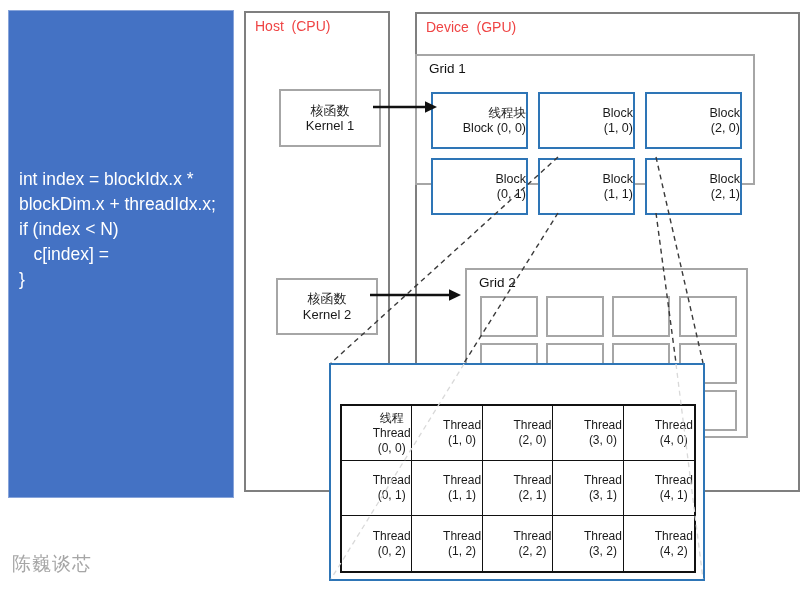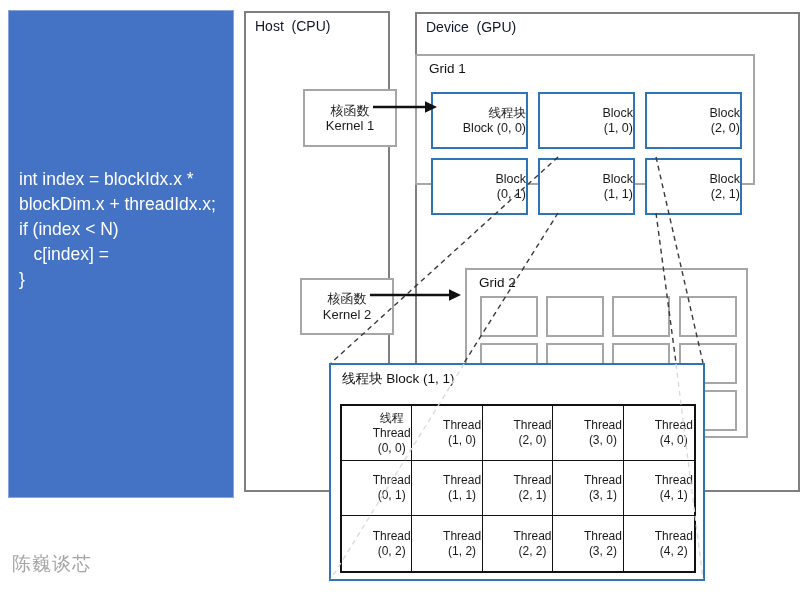--- a/index.html
+++ b/index.html
@@ -11,26 +11,26 @@
   .code-panel { position: absolute; left: 8px; top: 10px; width: 226px; height: 488px;
                 background: #4472C4; border: 1px solid #87a4da; }
   .code-lines { position: absolute; left: 10px; top: 156px; right: 4px; }
   .code-line { color: #ffffff; font-size: 17.5px; line-height: 25px; white-space: pre; }
 
   
   .host-box   { position: absolute; left: 244px; top: 11px; width: 146px; height: 481px;
                 border: 2px solid #7f7f7f; background: #ffffff; }
   .device-box { position: absolute; left: 415px; top: 12px; width: 385px; height: 480px;
                 border: 2px solid #7f7f7f; background: #ffffff; }
-  .box-title  { position: absolute; left: 9px; top: 5px; font-size: 14px; white-space: pre; color: #0f172a; }
-
-  
-  .kernel { position: absolute; width: 94px; border: 2px solid #a6a6a6; background: #fff;
+  .box-title  { position: absolute; left: 9px; top: 5px; font-size: 14px; white-space: pre; color: #ef4444; }
+
+  
+  .kernel { position: absolute; width: 102px; border: 2px solid #a6a6a6; background: #fff;
             display: flex; flex-direction: column; justify-content: center; align-items: center;
-            font-size: 13px; line-height: 15.5px; z-index: 2; margin-left: 24px; }
+            font-size: 13px; line-height: 15.5px; z-index: 2; }
   .kernel-1 { left: 279px; top: 89px;  height: 58px; }
   .kernel-2 { left: 276px; top: 278px; height: 57px; }
 
   
   .grid1 { position: absolute; left: 415px; top: 54px; width: 340px; height: 131px;
            border: 2px solid #a6a6a6; background: #fff; z-index: 2; }
   .grid-label { position: absolute; left: 12px; top: 5px; font-size: 13.5px; color: #111; }
   .g1block { position: absolute; width: 97px; height: 57px; border: 2px solid #2E75B6; background: #fff;
              display: flex; flex-direction: column; justify-content: center; align-items: flex-end;
              font-size: 12.5px; line-height: 15px; text-align: center; }
@@ -135,21 +135,20 @@
     <div class="g2block g2c1 g2r1"></div>
     <div class="g2block g2c2 g2r1"></div>
     <div class="g2block g2c3 g2r1"></div>
     <div class="g2block g2c0 g2r2"></div>
     <div class="g2block g2c1 g2r2"></div>
     <div class="g2block g2c2 g2r2"></div>
     <div class="g2block g2c3 g2r2"></div>
   </div>
 
   <div class="expansion">
-    <span class="expansion-title">线程块 Block (1, 1)</span>
     <div class="thread-table">
       <div class="tcell">
         <span>线程Thread</span>
         <span>(0, 0)</span>
       </div>
       <div class="tcell">
         <span>Thread</span>
         <span>(1, 0)</span>
       </div>
       <div class="tcell">

